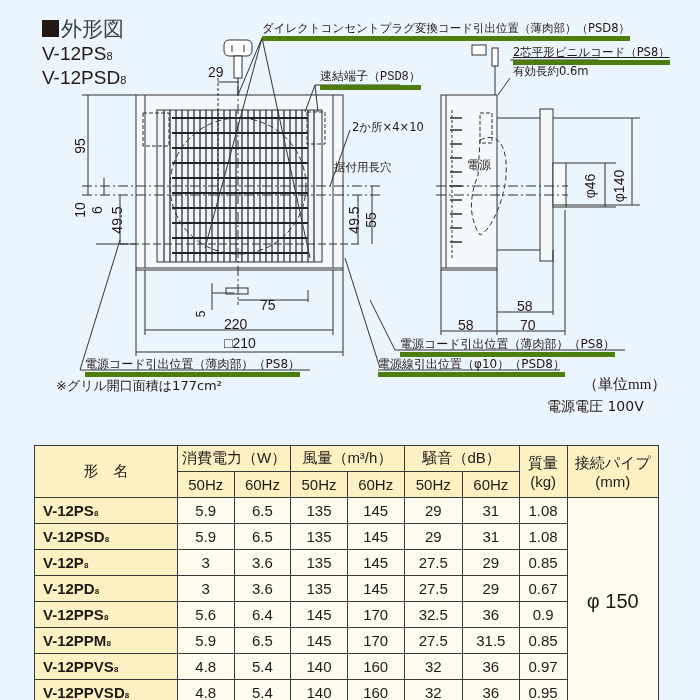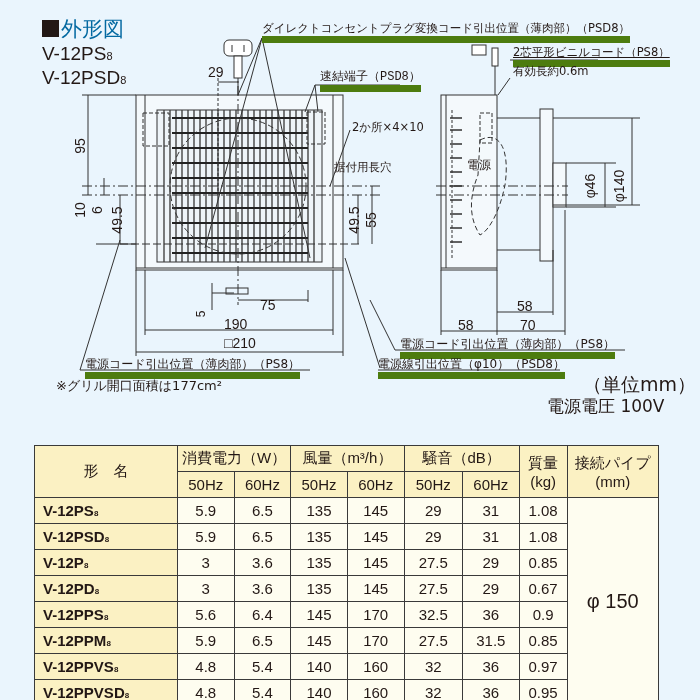--- a/index.html
+++ b/index.html
@@ -1,24 +1,24 @@
 <!DOCTYPE html>
 <html><head>
 <meta charset="utf-8">
 <style>
   html,body{margin:0;padding:0;}
   body{width:700px;height:700px;background:#eaf5fd;position:relative;overflow:hidden;
        font-family:"DejaVu Sans","Liberation Sans",sans-serif;color:#231815;}
   .abs{position:absolute;}
-  .title{left:42px;top:17px;font-size:21px;line-height:24px;color:#0369a1;}
+  .title{left:42px;top:17px;font-size:21px;line-height:24px;color:#404040;}
   .title .sq{display:inline-block;width:17px;height:17px;background:#231815;margin-right:2px;vertical-align:-1px;}
   .model{font-family:"Liberation Sans",sans-serif;font-size:19px;line-height:22px;left:42px;}
   .model sub{font-size:11px;vertical-align:baseline;}
   .lbl{font-size:11.5px;line-height:14px;white-space:nowrap;}
-  .ul{border-bottom:7px solid #4d7c0f;padding-bottom:1px;}
+  .ul{border-bottom:5px solid #4d7c0f;padding-bottom:1px;}
   .dim{font-family:"Liberation Sans",sans-serif;font-size:14px;line-height:16px;white-space:nowrap;}
   .rot{transform:rotate(-90deg);transform-origin:center;}
   svg{position:absolute;left:0;top:0;}
   table.spec{position:absolute;left:34px;top:445px;border-collapse:collapse;width:625px;
        font-family:Liberation Sans, sans-serif;}
   table.spec td,table.spec th{border:1px solid #3a3a3a;text-align:center;font-size:15px;height:25px;padding:0;font-weight:normal;}
   table.spec th{background:#fbf1c3;}
   table.spec td{background:#fefdf0;}
   table.spec td.name{background:#fbf1c3;text-align:left;padding-left:8px;font-weight:bold;font-size:15px;}
   table.spec td.name sub{font-size:8px;vertical-align:baseline;}
@@ -203,33 +203,33 @@
 <div class="abs lbl ul" style="left:320px;top:70px;font-size:12px;font-family:Liberation Mono, monospace;">速結端子（PSD8）</div>
 <div class="abs lbl" style="left:352px;top:120px;">2か所×4×10</div>
 <div class="abs lbl" style="left:334px;top:136px;margin-top:24px;">据付用長穴</div>
 <div class="abs lbl ul" style="left:513px;top:45px;text-decoration:underline;">2芯平形ビニルコード（PS8）</div>
 <div class="abs lbl" style="left:513px;top:64px;">有効長約0.6m</div>
 <div class="abs lbl" style="left:467px;top:158px;font-size:12px;">電源</div>
 <div class="abs lbl ul" style="left:85px;top:357px;font-size:12px;">電源コード引出位置（薄肉部）（PS8）</div>
 <div class="abs lbl ul" style="left:400px;top:337px;font-size:12px;">電源コード引出位置（薄肉部）（PS8）</div>
 <div class="abs lbl ul" style="left:378px;top:357px;font-size:12px;">電源線引出位置（φ10）（PSD8）</div>
 <div class="abs lbl" style="left:56px;top:379px;font-size:13px;">※グリル開口面積は177cm²</div>
-<div class="abs lbl" style="left:583px;top:377px;font-size:19px;">（単位mm）</div>
-<div class="abs lbl" style="left:547px;top:399px;font-size:17px;">電源電圧 100V</div>
+<div class="abs lbl" style="left:583px;top:377px;font-size:15px;font-family:Liberation Serif, serif;">（単位mm）</div>
+<div class="abs lbl" style="left:547px;top:399px;font-size:14px;">電源電圧 100V</div>
 
 <div class="abs dim" style="left:208px;top:64px;">29</div>
 <div class="abs dim rot" style="left:72px;top:138px;">95</div>
 <div class="abs dim rot" style="left:72px;top:202px;">10</div>
 <div class="abs dim rot" style="left:93px;top:202px;">6</div>
 <div class="abs dim rot" style="left:103px;top:212px;">49.5</div>
 <div class="abs dim rot" style="left:340px;top:212px;">49.5</div>
 <div class="abs dim rot" style="left:363px;top:212px;">55</div>
 <div class="abs dim rot" style="left:198px;top:306px;font-size:12px;">5</div>
 <div class="abs dim" style="left:260px;top:297px;">75</div>
-<div class="abs dim" style="left:224px;top:316px;">190</div>
+<div class="abs dim" style="left:224px;top:316px;">220</div>
 <div class="abs dim" style="left:224px;top:335px;">□210</div>
 <div class="abs dim rot" style="left:578px;top:178px;">φ46</div>
 <div class="abs dim rot" style="left:603px;top:178px;">φ140</div>
 <div class="abs dim" style="left:517px;top:298px;">58</div>
 <div class="abs dim" style="left:458px;top:317px;">58</div>
 <div class="abs dim" style="left:520px;top:317px;text-align:center;">70</div>
 
 <table class="spec">
   <colgroup>
     <col style="width:147px">

